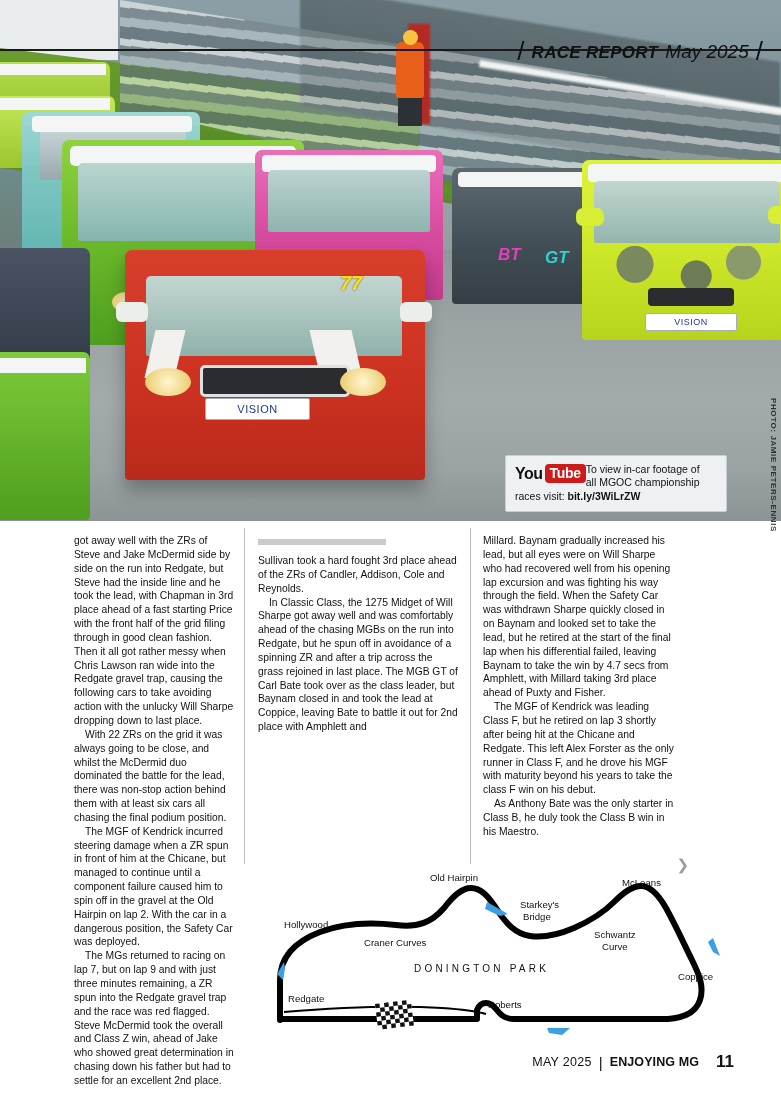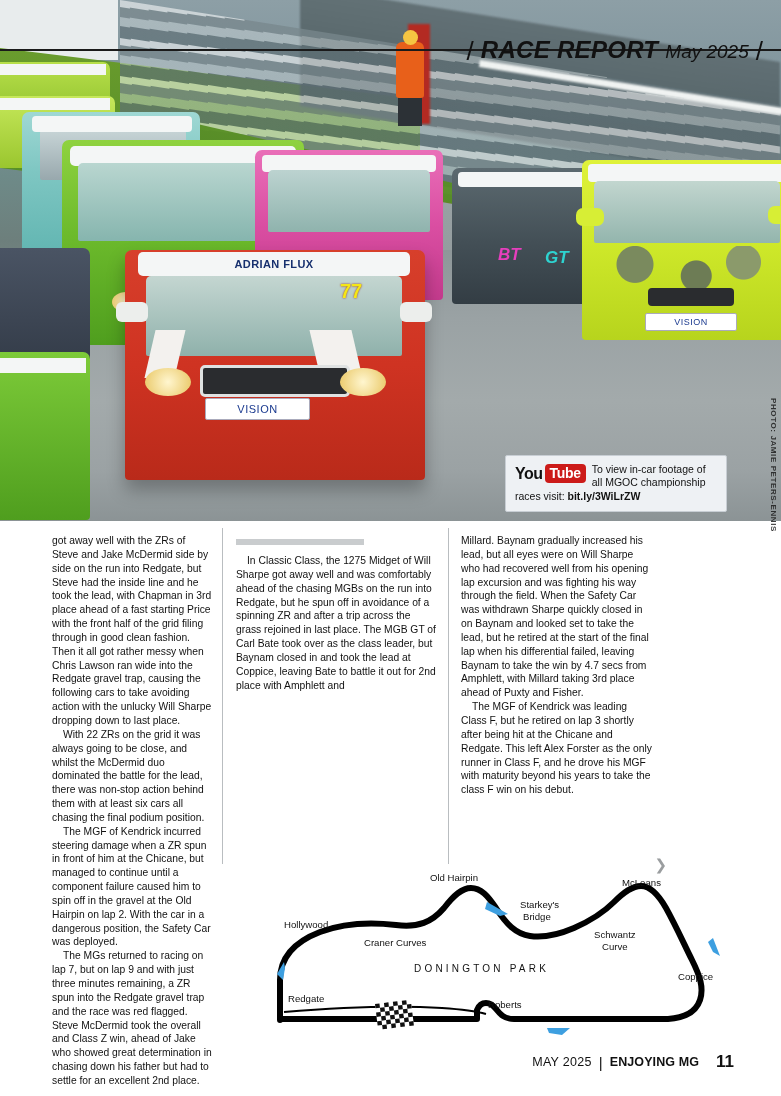--- a/index.html
+++ b/index.html
@@ -85,30 +85,30 @@
   .plate span{ font-size:8px; font-weight:400; letter-spacing:.5px; color:#1b3a8f;}
 
   
   #hdr-rule { position:absolute; left:0; top:49px; width:781px; height:2px; background:#1a1a1a; }
   #hdr {
     position:absolute; right:18px; top:36px;
     display:flex; align-items:baseline; gap:7px;
     font-size:19px; line-height:1; z-index:6;
   }
   #hdr .slash { font-size:26px; color:#111; font-weight:300; transform:translateY(2px);}
-  #hdr .rr { font-weight:800; font-style:italic; letter-spacing:.3px; color:#111; font-size:24px;text-align:right;}
+  #hdr .rr { font-weight:800; font-style:italic; letter-spacing:.3px; color:#111; font-size:17px;text-align:right;}
   #hdr .mo { font-style:italic; font-weight:400; color:#111; font-size:19px;}
 
   
   #ytbox {
     position:absolute; left:505px; top:455px; width:222px; height:57px;
     background:#eef1f4; border:1px solid #c8ced4; border-radius:2px;
     padding:7px 8px 6px 9px; z-index:7;
   }
-  #ytrow { display:flex; align-items:flex-start; gap:6px; }
+  #ytrow { display:flex; align-items:flex-start; }
   #ytlogo { display:flex; align-items:center; gap:2px; flex:none; padding-top:1px;}
   #ytlogo .you { font-weight:800; font-size:16px; color:#111; letter-spacing:-.5px; }
   #ytlogo .tube {
     background:#cc1b19; color:#fff; font-weight:800; font-size:14px;
     padding:1px 5px 2px; border-radius:4px; letter-spacing:-.3px;
   }
   #yttext { font-size:10.5px; line-height:1.25; color:#111; }
   #ytline3 { font-size:10.5px; line-height:1.25; color:#111; margin-top:1px;}
   #ytline3 b { font-weight:800; }
 
@@ -116,20 +116,21 @@
   #credit {
     position:absolute; right:3px; top:398px; z-index:7;
     writing-mode:vertical-rl; font-size:8px; font-weight:700;
     letter-spacing:.6px; color:#1c1c1c; opacity:.85;
   }
 
   
   #cols {
     position:absolute; left:0; top:528px; width:781px; height:336px;
     display:flex;
+    padding-left:22px;
   }
   .col { position:relative; }
   .col1 { width:222px; padding:6px 10px 0 52px; }
   .col2 { width:226px; padding:0px 12px 0 13px; border-left:1px solid #b9bdc0; }
   .col3 { width:245px; padding:6px 40px 0 12px; border-left:1px solid #b9bdc0; }
   .bodytxt { font-size:10.3px; line-height:1.345; color:#111; text-align:left; }
   .bodytxt p { margin:0; }
   .bodytxt p.ind { text-indent:11px; }
 
   #pullquote {
@@ -203,26 +204,22 @@
   <div class="car" style="left:-36px; top:352px; width:126px; height:168px; background:linear-gradient(180deg,#7dcb39,#4f9e1e);"></div>
   <div class="cband" style="left:-30px; top:358px; width:116px; height:15px;"></div>
 
   <div class="car" style="left:255px; top:150px; width:188px; height:150px; background:linear-gradient(180deg,#e96fb8 0%,#da4ea2 50%,#c43b8d 100%);"></div>
   <div class="cband" style="left:262px; top:155px; width:174px; height:17px; border-radius:4px;"></div>
   <div class="cwin" style="left:268px; top:170px; width:162px; height:62px; background:linear-gradient(180deg,#bcd3d0,#8fb3ad);"></div>
 
   <div class="car" style="left:125px; top:250px; width:300px; height:230px;
               background:linear-gradient(180deg,#d73f2b 0%,#cf3322 50%,#b92a1a 100%);
               box-shadow:0 10px 18px rgba(0,0,0,.28);"></div>
-  <div class="cband" style="left:138px; top:252px; width:272px; height:24px; border-radius:5px;
-              display:flex; align-items:center; justify-content:center;">
-    <span style="font-size:11px; font-weight:800; letter-spacing:.4px; color:#17306e;">ADRIAN FLUX</span>
-  </div>
   <div class="cwin" style="left:146px; top:276px; width:256px; height:80px; background:linear-gradient(180deg,#c4d6d1,#8fb1ab);"></div>
-  <div class="ph" style="left:340px; top:272px; font-size:20px; font-weight:800; color:#f5e716; text-shadow:0 0 2px #8a2414;margin-top:8px;">77</div>
+  <div class="ph" style="left:340px; top:272px; font-size:20px; font-weight:800; font-style:italic; color:#f5e716; text-shadow:0 0 2px #8a2414;">77</div>
 
   <div class="ph" style="left:150px; top:330px; width:30px; height:48px; background:#f3f1ee; transform:skewX(-13deg);"></div>
   <div class="ph" style="left:315px; top:330px; width:42px; height:48px; background:#f3f1ee; transform:skewX(13deg);"></div>
   <div class="cgrill" style="left:200px; top:365px; width:150px; height:32px; border:3px solid #dfe2e2; border-radius:5px;"></div>
   <div class="clight" style="left:145px; top:368px; width:46px; height:28px;"></div>
   <div class="clight" style="left:340px; top:368px; width:46px; height:28px;"></div>
   <div class="plate" style="left:205px; top:398px; width:105px; height:22px;">
     <span style="font-size:11px;">VISION</span>
   </div>
   <div class="ph" style="left:116px; top:302px; width:32px; height:20px; background:#eceeec; border-radius:6px;"></div>
@@ -285,28 +282,30 @@
       <p>got away well with the ZRs of Steve and Jake McDermid side by side on the run into Redgate, but Steve had the inside line and he took the lead, with Chapman in 3rd place ahead of a fast starting Price with the front half of the grid filing through in good clean fashion. Then it all got rather messy when Chris Lawson ran wide into the Redgate gravel trap, causing the following cars to take avoiding action with the unlucky Will Sharpe dropping down to last place.</p>
       <p class="ind">With 22 ZRs on the grid it was always going to be close, and whilst the McDermid duo dominated the battle for the lead, there was non-stop action behind them with at least six cars all chasing the final podium position.</p>
       <p class="ind">The MGF of Kendrick incurred steering damage when a ZR spun in front of him at the Chicane, but managed to continue until a component failure caused him to spin off in the gravel at the Old Hairpin on lap 2. With the car in a dangerous position, the Safety Car was deployed.</p>
       <p class="ind">The MGs returned to racing on lap 7, but on lap 9 and with just three minutes remaining, a ZR spun into the Redgate gravel trap and the race was red flagged. Steve McDermid took the overall and Class Z win, ahead of Jake who showed great determination in chasing down his father but had to settle for an excellent 2nd place.</p>
     </div>
   </div>
 
   <div class="col col2">
     <div id="pq-rule"></div>
     <div class="bodytxt">
+      <p>Sullivan took a hard fought 3rd place ahead of the ZRs of Candler, Addison, Cole and Reynolds.</p>
       <p class="ind">In Classic Class, the 1275 Midget of Will Sharpe got away well and was comfortably ahead of the chasing MGBs on the run into Redgate, but he spun off in avoidance of a spinning ZR and after a trip across the grass rejoined in last place. The MGB GT of Carl Bate took over as the class leader, but Baynam closed in and took the lead at Coppice, leaving Bate to battle it out for 2nd place with Amphlett and</p>
     </div>
   </div>
 
   <div class="col col3">
     <div class="bodytxt">
       <p>Millard. Baynam gradually increased his lead, but all eyes were on Will Sharpe who had recovered well from his opening lap excursion and was fighting his way through the field. When the Safety Car was withdrawn Sharpe quickly closed in on Baynam and looked set to take the lead, but he retired at the start of the final lap when his differential failed, leaving Baynam to take the win by 4.7 secs from Amphlett, with Millard taking 3rd place ahead of Puxty and Fisher.</p>
       <p class="ind">The MGF of Kendrick was leading Class F, but he retired on lap 3 shortly after being hit at the Chicane and Redgate. This left Alex Forster as the only runner in Class F, and he drove his MGF with maturity beyond his years to take the class F win on his debut.</p>
+      <p class="ind">As Anthony Bate was the only starter in Class B, he duly took the Class B win in his Maestro.</p>
     </div>
     <div id="contarrow">❯</div>
   </div>
 
 </div>
 
 <div id="map">
   <svg width="470" height="180" viewBox="0 0 470 180" xmlns="http://www.w3.org/2000/svg">
 
     <path fill="none" stroke="#000" stroke-width="6" stroke-linejoin="round" stroke-linecap="round" d="M 8 158

